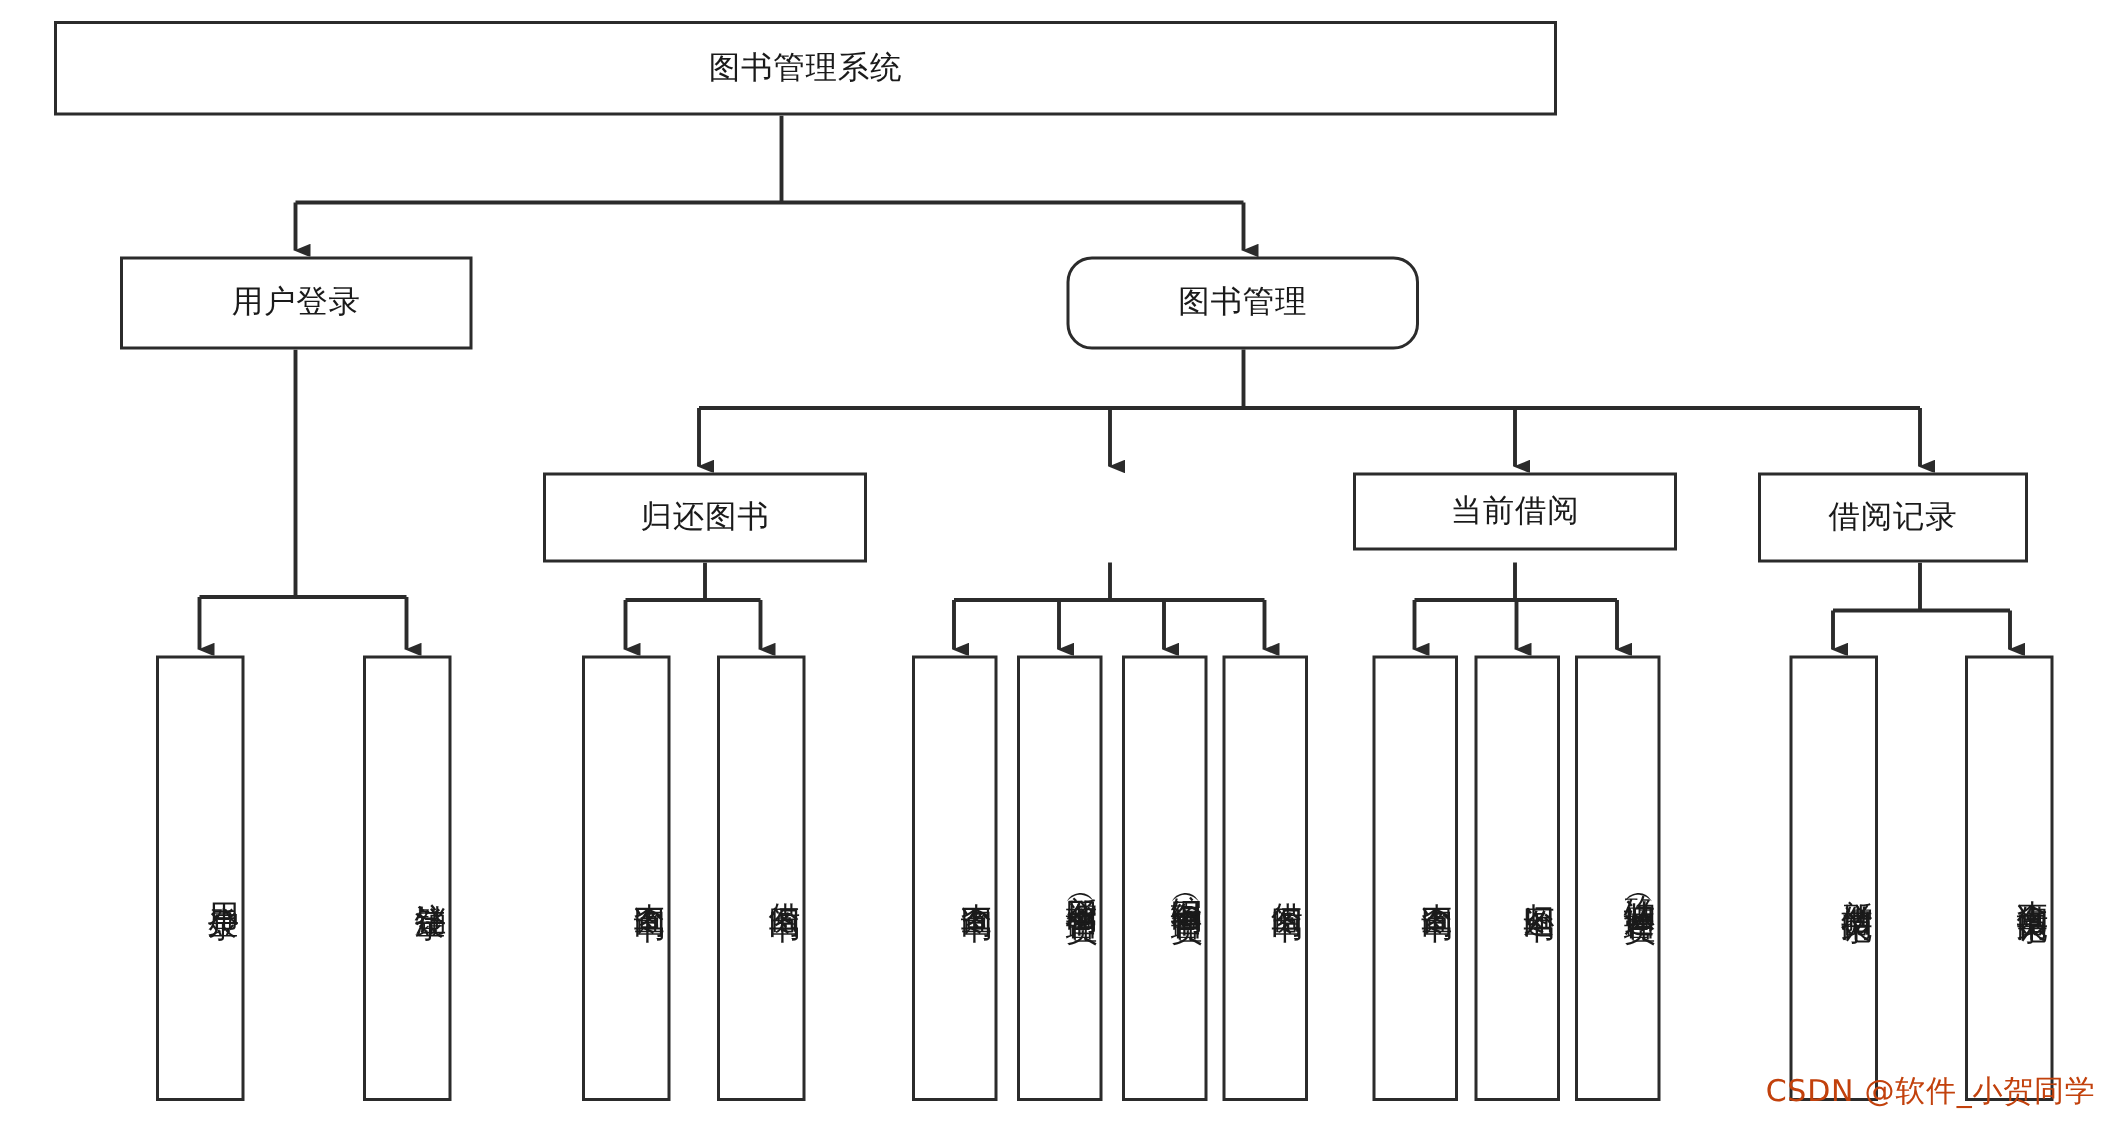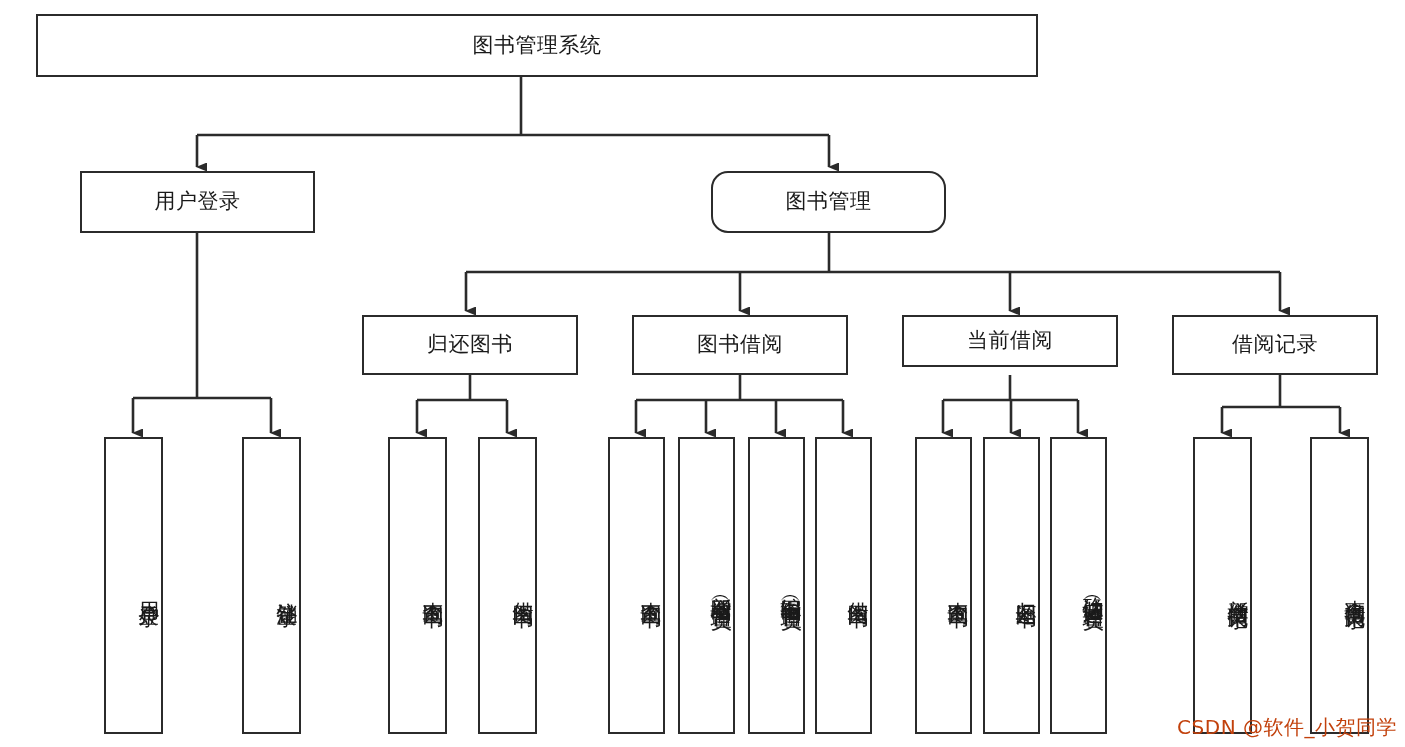--- a/index.html
+++ b/index.html
@@ -132,27 +132,24 @@
   <div class="node node-h" style="left:80px; top:171px; width:235px; height:62px;">
     <span>用户登录</span>
   </div>
   <div class="node node-h" style="left:711px; top:171px; width:235px; height:62px;border-radius:17px;">
     <span>图书管理</span>
   </div>
 
   <div class="node node-h" style="left:362px; top:315px; width:216px; height:60px;">
     <span>归还图书</span>
   </div>
-  <div class="node node-h" style="left:632px; top:315px; width:216px; height:60px;">
-    <span>图书借阅</span>
-  </div>
   <div class="node node-h" style="left:902px; top:315px; width:216px; height:52px;">
     <span>当前借阅</span>
   </div>
-  <div class="node node-h" style="left:1172px; top:315px; width:206px; height:60px;">
+  <div class="node node-h" style="left:1172px; top:315px; width:180px; height:60px;">
     <span>借阅记录</span>
   </div>
 
   <div class="node node-leaf" style="left:104px; top:437px; width:59px; height:297px;">
     <span class="leaf-text">用户登录</span>
   </div>
   <div class="node node-leaf" style="left:242px; top:437px; width:59px; height:297px;">
     <span class="leaf-text">注销登录</span>
   </div>
 

